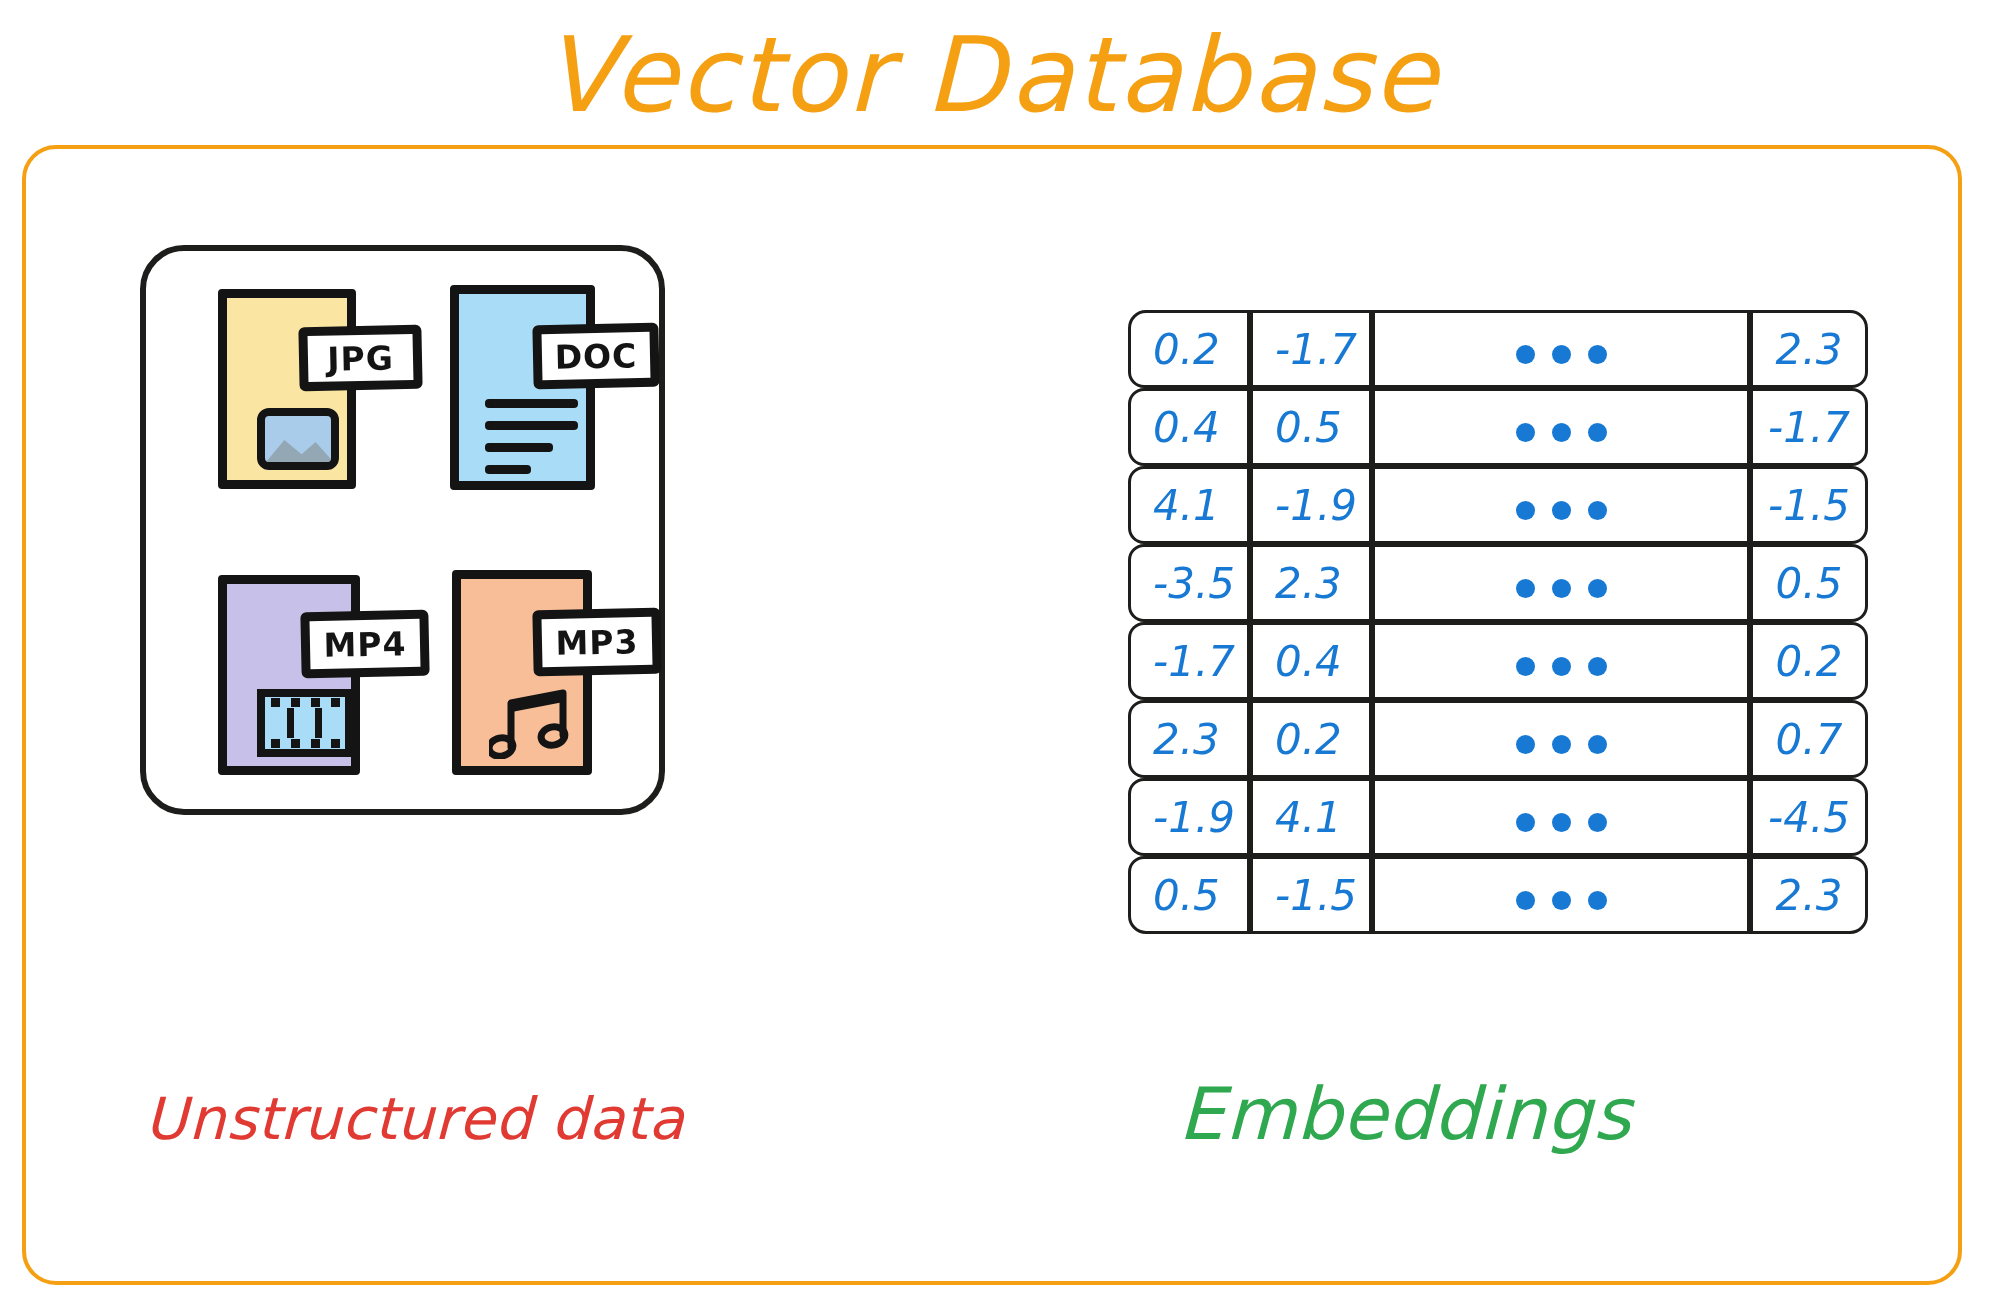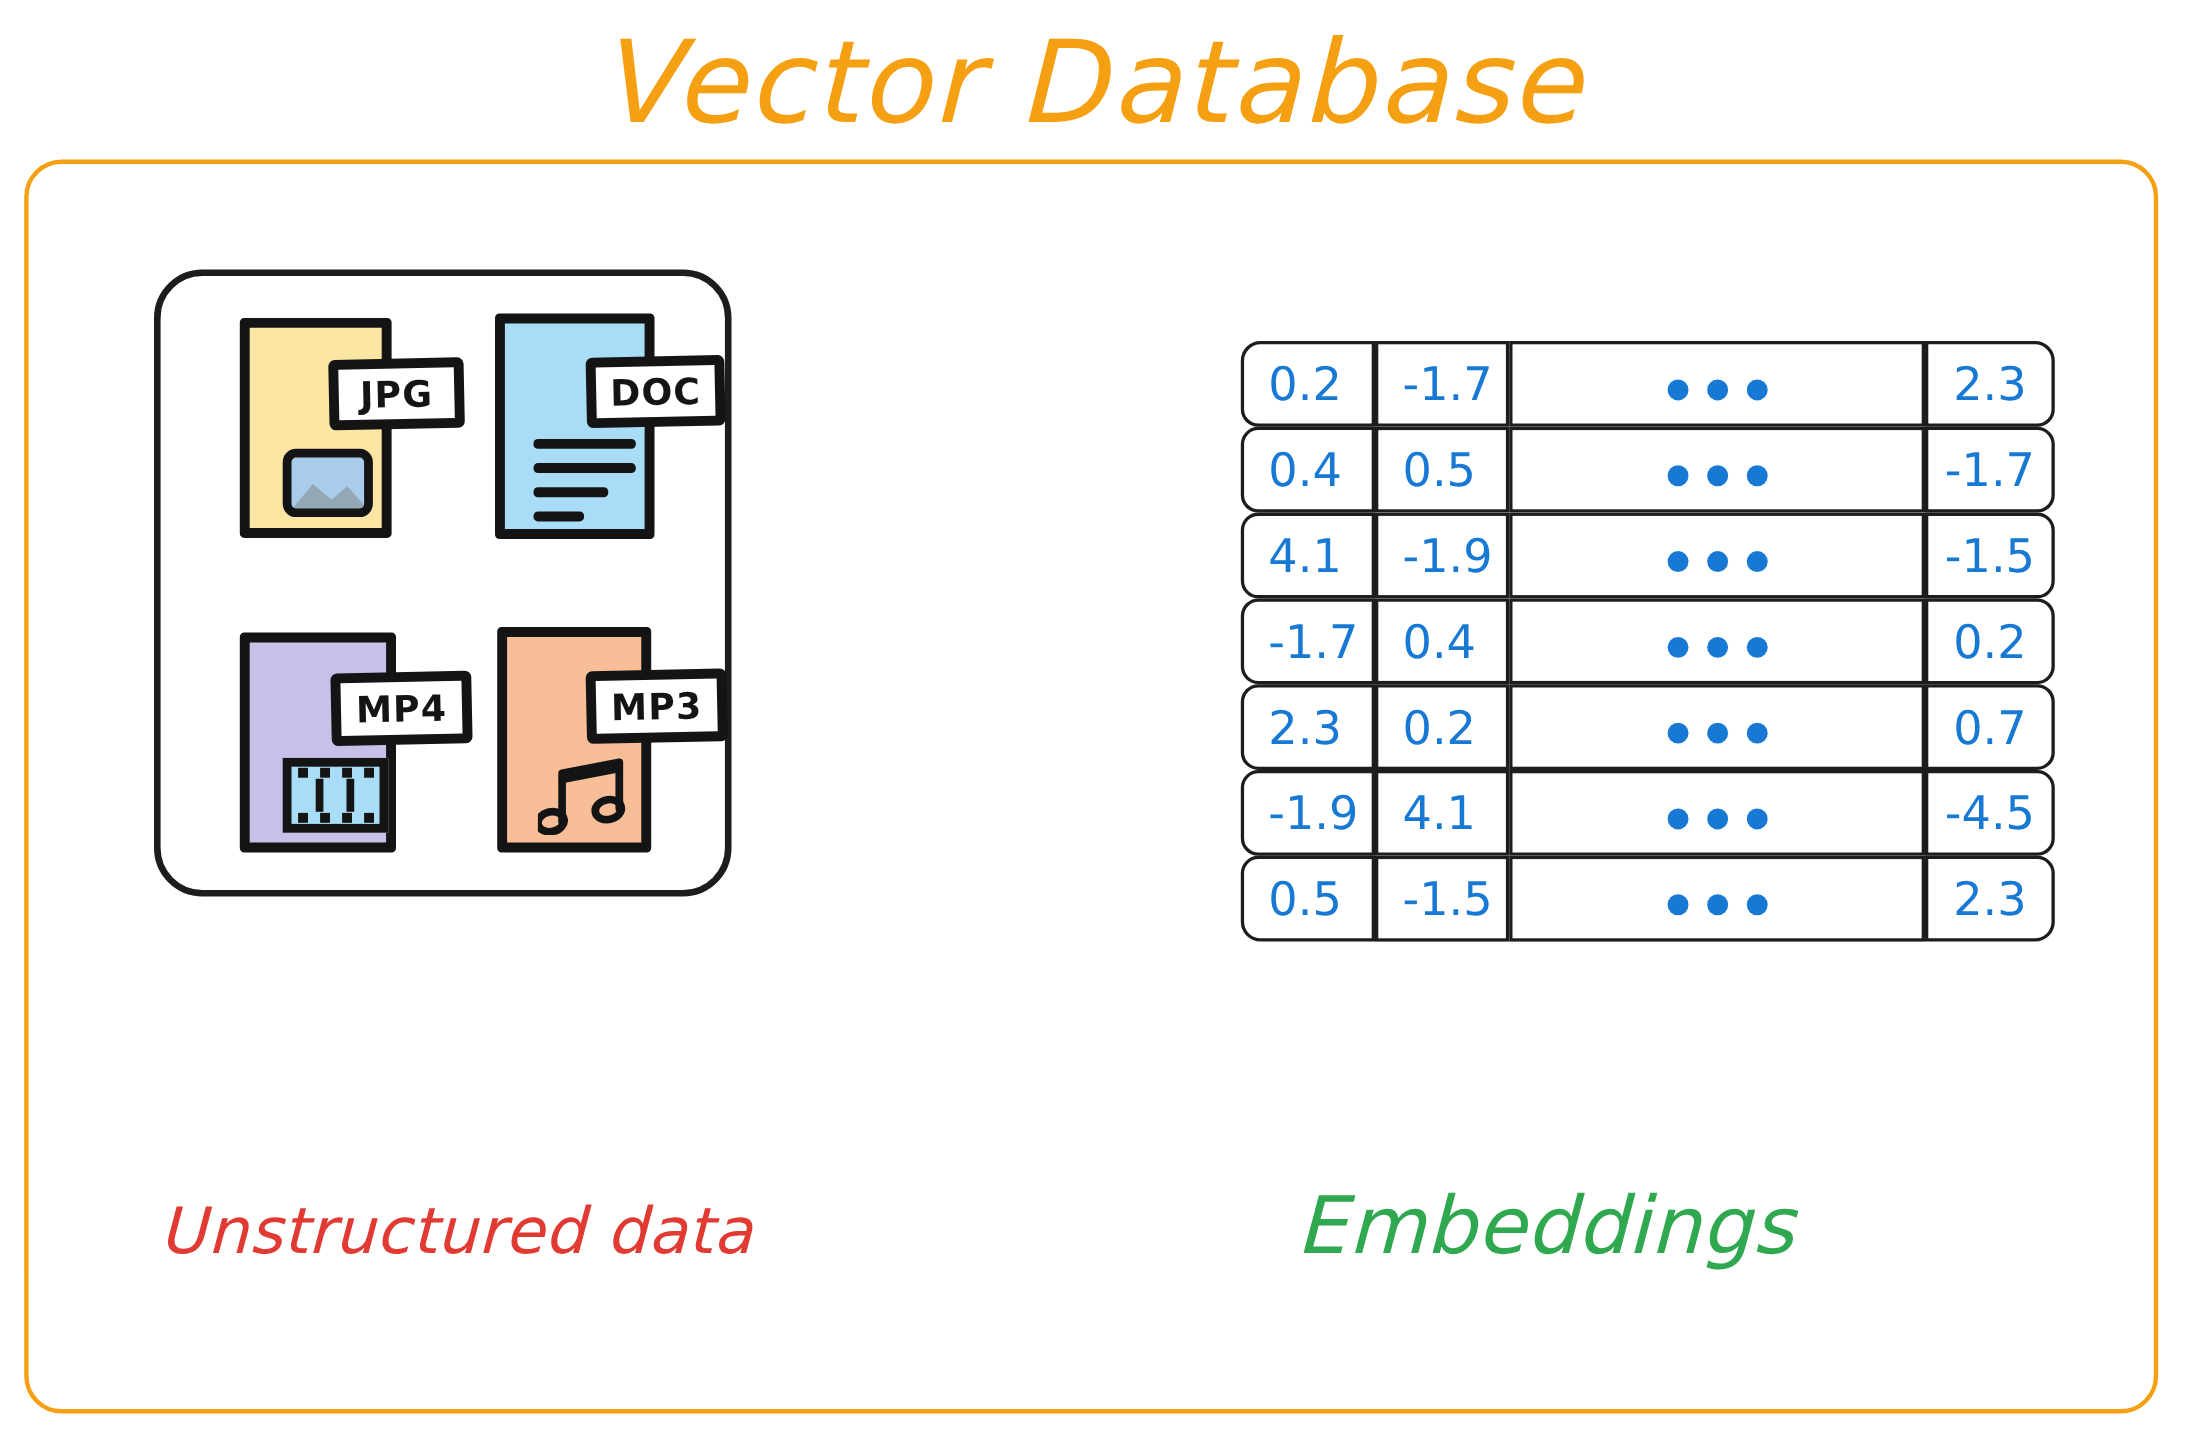--- a/index.html
+++ b/index.html
@@ -185,20 +185,21 @@
   }
   #embeddings-table tr { }
   #embeddings-table td {
     border: 3px solid #1d1d1b;
     height: 78px;
     padding: 0;
     color: #1779D3;
     font-family: "DejaVu Sans", sans-serif;
     font-size: 42px;
     font-weight: 400;
+    font-style: italic;
     text-align: left;
     vertical-align: middle;
     background: #ffffff;
     box-sizing: border-box;
   }
   #embeddings-table td.c0 { width: 122px; padding-left: 22px; }
   #embeddings-table td.c1 { width: 122px; padding-left: 22px; }
   #embeddings-table td.c2 { width: 378px; text-align: center; }
   #embeddings-table td.c3 { width: 118px; text-align: center; }
 
@@ -306,20 +307,30 @@
         <td class="c0">4.1</td>
         <td class="c1">-1.9</td>
         <td class="c2"><span class="ellipsis-dots">
             <i></i>
             <i></i>
             <i></i>
           </span></td>
         <td class="c3">-1.5</td>
       </tr>
       <tr>
+        <td class="c0">-3.5</td>
+        <td class="c1">2.3</td>
+        <td class="c2"><span class="ellipsis-dots">
+            <i></i>
+            <i></i>
+            <i></i>
+          </span></td>
+        <td class="c3">0.5</td>
+      </tr>
+      <tr>
         <td class="c0">-1.7</td>
         <td class="c1">0.4</td>
         <td class="c2"><span class="ellipsis-dots">
             <i></i>
             <i></i>
             <i></i>
           </span></td>
         <td class="c3">0.2</td>
       </tr>
       <tr>

